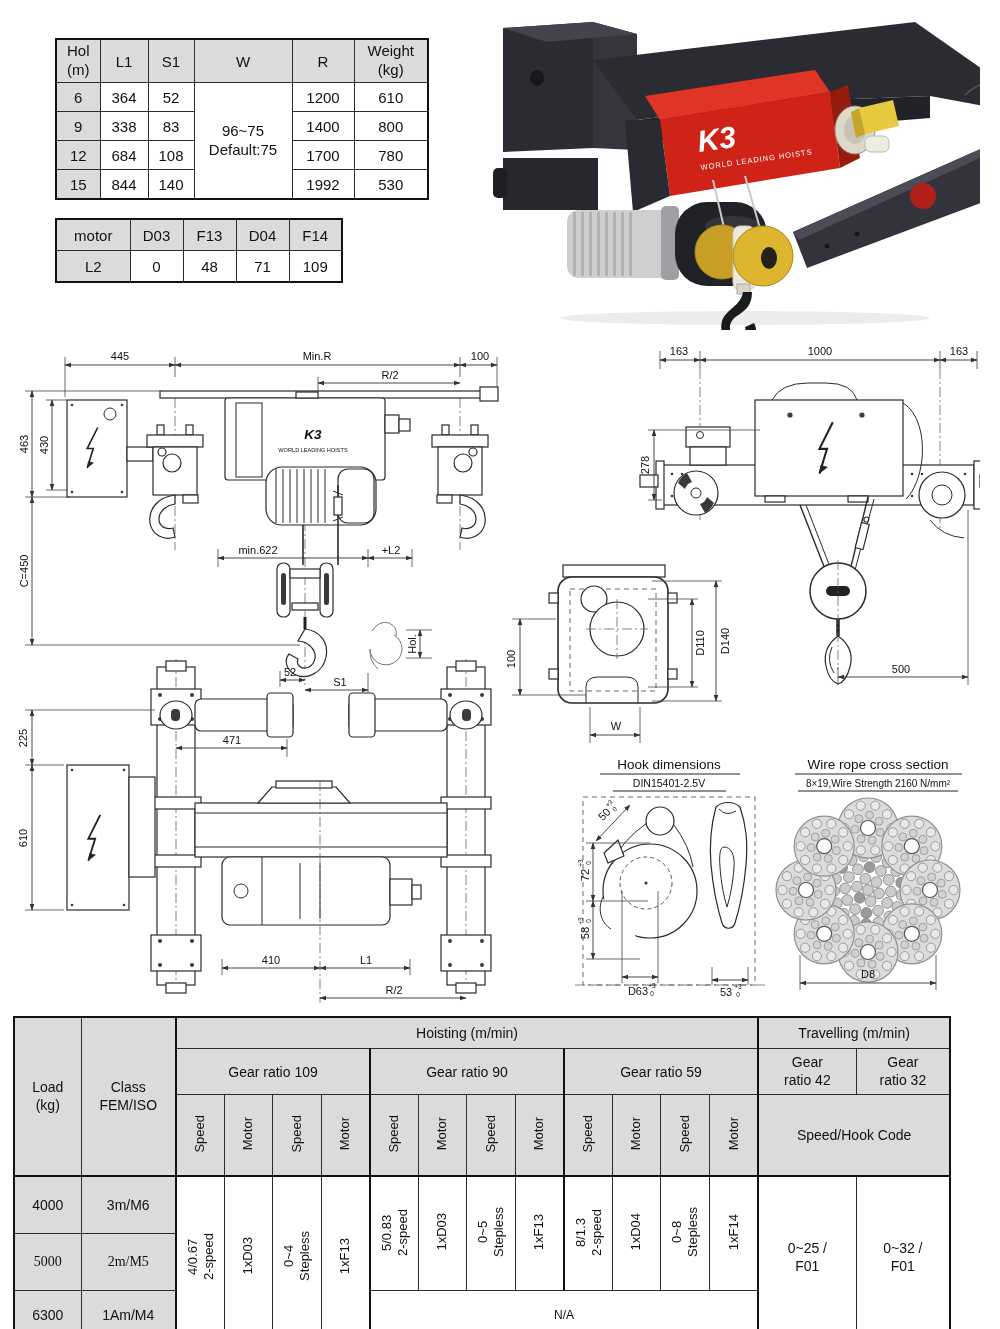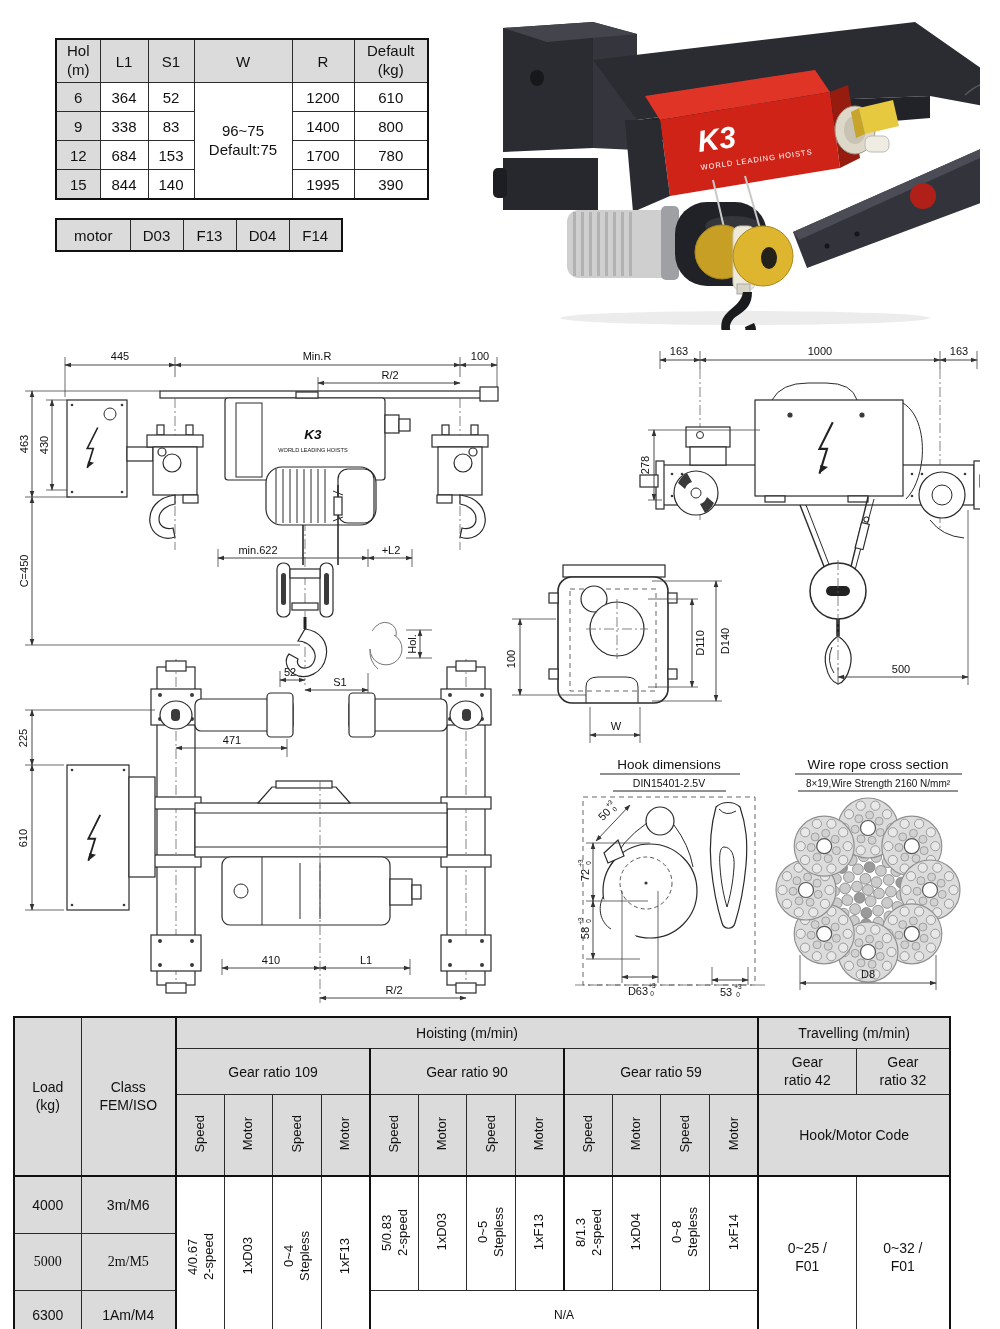--- a/index.html
+++ b/index.html
@@ -59,21 +59,21 @@
         <col style="width:74px">
       </colgroup>
     <tbody>
         <tr class="hd">
       <td class="gray pre">Hol
 (m)</td>
       <td class="gray">L1</td>
       <td class="gray">S1</td>
       <td class="gray">W</td>
       <td class="gray">R</td>
-      <td class="gray pre">Default
+      <td class="gray pre">Weight
 (kg)</td>
     </tr>
     <tr>
       <td class="gray">6</td>
       <td>364</td>
       <td>52</td>
       <td rowspan="4" class="pre">96~75
 Default:75</td>
       <td>1200</td>
       <td>610</td>
@@ -81,49 +81,56 @@
     <tr>
       <td class="gray">9</td>
       <td>338</td>
       <td>83</td>
       <td>1400</td>
       <td>800</td>
     </tr>
     <tr>
       <td class="gray">12</td>
       <td>684</td>
-      <td>153</td>
+      <td>108</td>
       <td>1700</td>
       <td>780</td>
     </tr>
     <tr>
       <td class="gray">15</td>
       <td>844</td>
       <td>140</td>
-      <td>1995</td>
-      <td>390</td>
+      <td>1992</td>
+      <td>530</td>
     </tr>
   </tbody>
     </table>
 
   <table id="motor-table">
     <colgroup>
         <col style="width:74px">
         <col style="width:53px">
         <col style="width:53px">
               <col style="width:53px">
         <col style="width:53px">
       </colgroup>
     <tbody>
         <tr>
       <td class="gray">motor</td>
       <td class="gray">D03</td>
       <td class="gray">F13</td>
       <td class="gray">D04</td>
       <td class="gray">F14</td>
+    </tr>
+    <tr>
+      <td class="gray">L2</td>
+      <td>0</td>
+      <td>48</td>
+      <td>71</td>
+      <td>109</td>
     </tr>
   </tbody>
     </table>
 
   <svg id="photo" width="525" height="330" viewBox="0 0 525 330">
     <ellipse cx="270" cy="318" rx="185" ry="7" fill="#ececec"></ellipse>
     <g>
       <polygon points="28,28 118,22 118,148 28,152" fill="#2b2c32"></polygon>
       <polygon points="118,22 162,34 162,150 118,148" fill="#35363d"></polygon>
       <polygon points="28,28 118,22 162,34 72,42" fill="#43444c"></polygon>
@@ -819,21 +826,21 @@
       <td class="gray"><div class="vtext">Speed</div></td>
       <td class="gray"><div class="vtext">Motor</div></td>
       <td class="gray thickL"><div class="vtext">Speed</div></td>
       <td class="gray"><div class="vtext">Motor</div></td>
       <td class="gray"><div class="vtext">Speed</div></td>
       <td class="gray"><div class="vtext">Motor</div></td>
       <td class="gray thickL"><div class="vtext">Speed</div></td>
       <td class="gray"><div class="vtext">Motor</div></td>
       <td class="gray"><div class="vtext">Speed</div></td>
       <td class="gray"><div class="vtext">Motor</div></td>
-      <td colspan="2" class="gray thickL">Hook/Motor Code</td>
+      <td colspan="2" class="gray thickL">Speed/Hook Code</td>
     </tr>
     <tr class="b1">
       <td class="gray">4000</td>
       <td class="gray">3m/M6</td>
       <td rowspan="3" class="thickL"><div class="vtext">4/0.67
 2-speed</div></td>
       <td rowspan="3"><div class="vtext">1xD03</div></td>
       <td rowspan="3"><div class="vtext">0~4
 Stepless</div></td>
       <td rowspan="3"><div class="vtext">1xF13</div></td>

